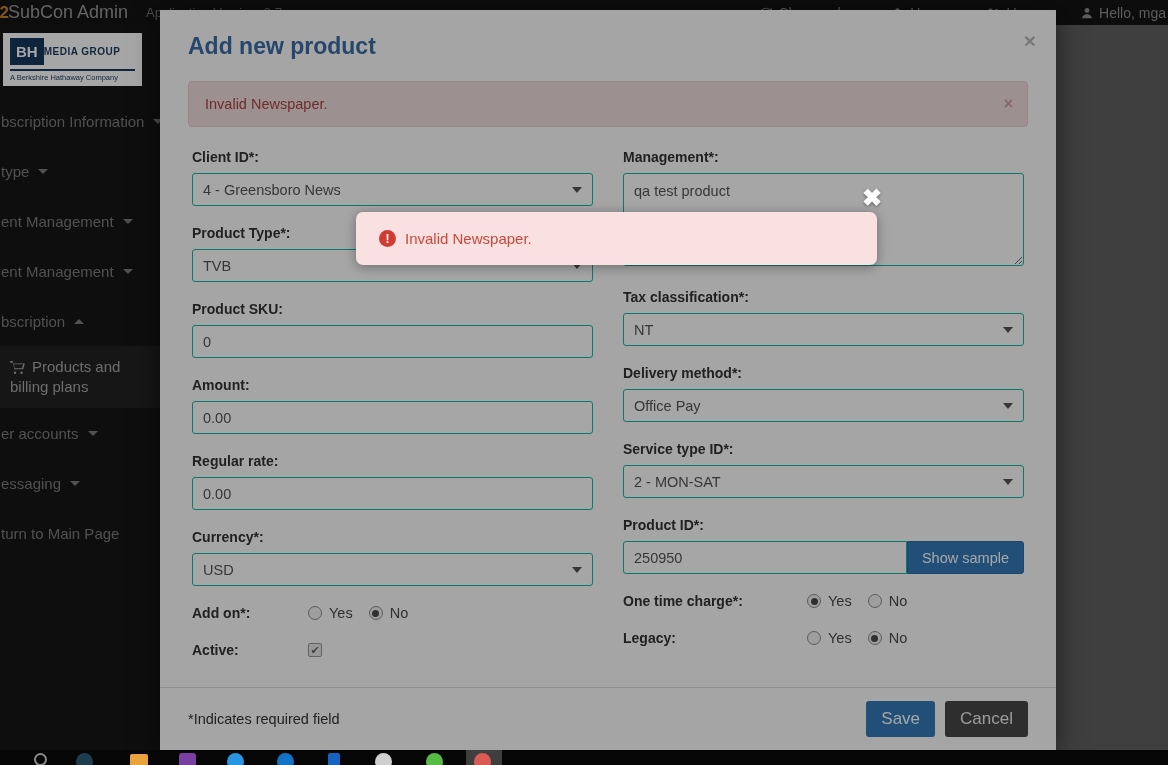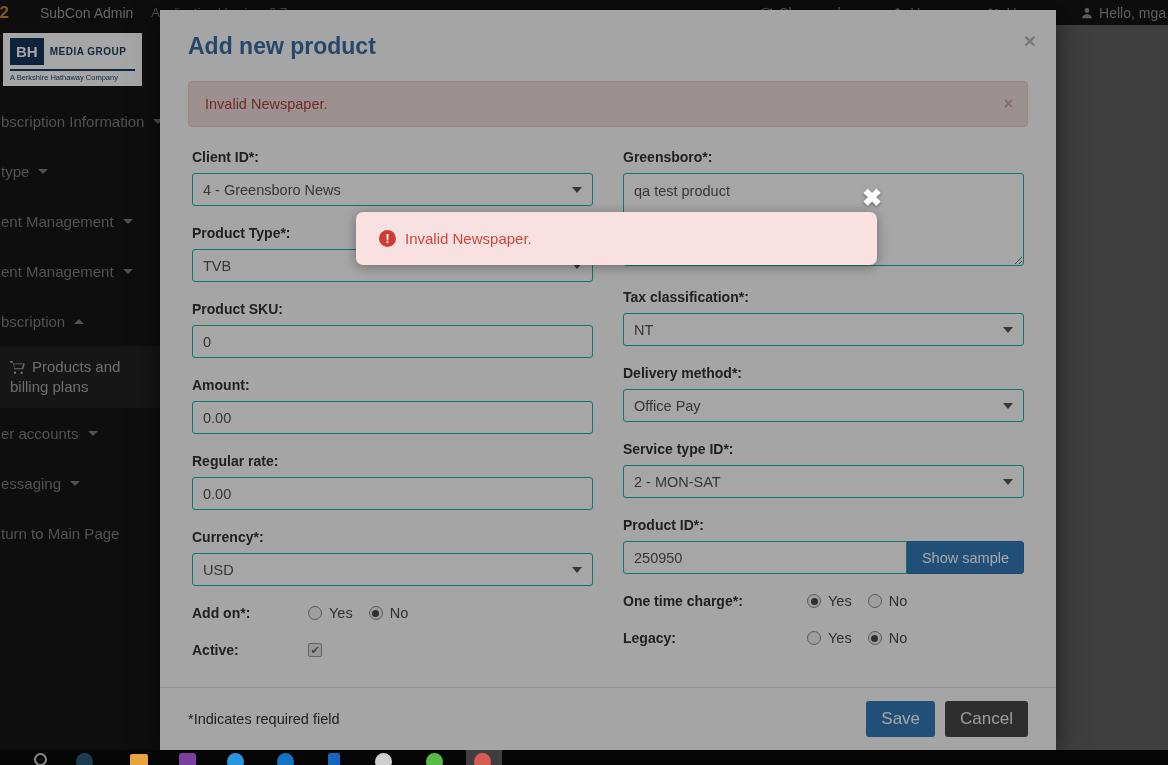--- a/index.html
+++ b/index.html
@@ -3,29 +3,29 @@
 <meta charset="utf-8">
 <style>
   * { margin:0; padding:0; box-sizing:border-box; }
   html,body { width:1168px; height:765px; overflow:hidden; background:#000; }
   body { font-family:"Liberation Sans", sans-serif; position:relative; }
 
   
   .navbar { position:absolute; left:0; top:0; width:1168px; height:25px; background:#141414;
             display:flex; align-items:center; z-index:1; white-space:nowrap; }
   .brand-frag { color:#c8862a; font-weight:bold; font-size:17px; margin-left:-9px; letter-spacing:-1px; }
-  .app-title { color:#9a9a9a; font-size:14px; margin-left:32px; }
+  .app-title { color:#9a9a9a; font-size:18px; }
   .app-version { color:#777; font-size:13px; margin-left:18px; }
   .nav-right { margin-left:auto; display:flex; align-items:center; gap:38px; padding-right:2px; }
   .nav-link { color:#8f8f8f; font-size:14px; display:flex; align-items:center; gap:6px; cursor:pointer; }
   .nav-link svg { fill:#8f8f8f; }
 
   .sidebar { position:absolute; left:0; top:25px; width:160px; bottom:15px; background:#161616; z-index:1; overflow:hidden; }
   .logo-card { background:#fff; margin:8px 18px 10px 3px; padding:5px 7px 4px; }
-  .logo-top { display:flex; align-items:center; gap:6px; }
+  .logo-top { display:flex; align-items:center; }
   .logo-bh { background:#16365c; color:#fff; font-weight:bold; font-size:15px; padding:5px 6px; }
   .logo-mg { color:#1b3a5c; font-weight:bold; font-size:10px; letter-spacing:.5px; }
   .logo-line { border-top:2px solid #1b3a5c; margin-top:4px; }
   .logo-tag { color:#1b3a5c; font-size:7.5px; margin-top:2px; }
   .side-item { height:50px; display:flex; align-items:center; color:#7d7d7d; font-size:15px;
                padding-left:1px; white-space:nowrap; cursor:pointer; }
   .side-item.active { height:auto; background:#232323; color:#a8a8a8; white-space:normal;
                       padding:11px 8px 11px 10px; line-height:20px; }
   .caret-down { display:inline-block; width:0; height:0; border-left:5px solid transparent;
                 border-right:5px solid transparent; border-top:5px solid #7d7d7d; margin-left:9px; }
@@ -254,21 +254,21 @@
         </span>
       </div>
       <div class="inline-row">
         <span class="lbl">Active:</span>
         <span class="checkbox">✔</span>
       </div>
     </div>
 
     <div class="col col-right">
       <div class="group">
-        <label>Greensboro*:</label>
+        <label>Management*:</label>
         <textarea class="ctl" style="">qa test product</textarea>
       </div>
       <div class="group">
         <label>Tax classification*:</label>
         <div class="ctl select">
           <span>NT</span>
           <span class="sel-caret"></span>
         </div>
       </div>
       <div class="group">

